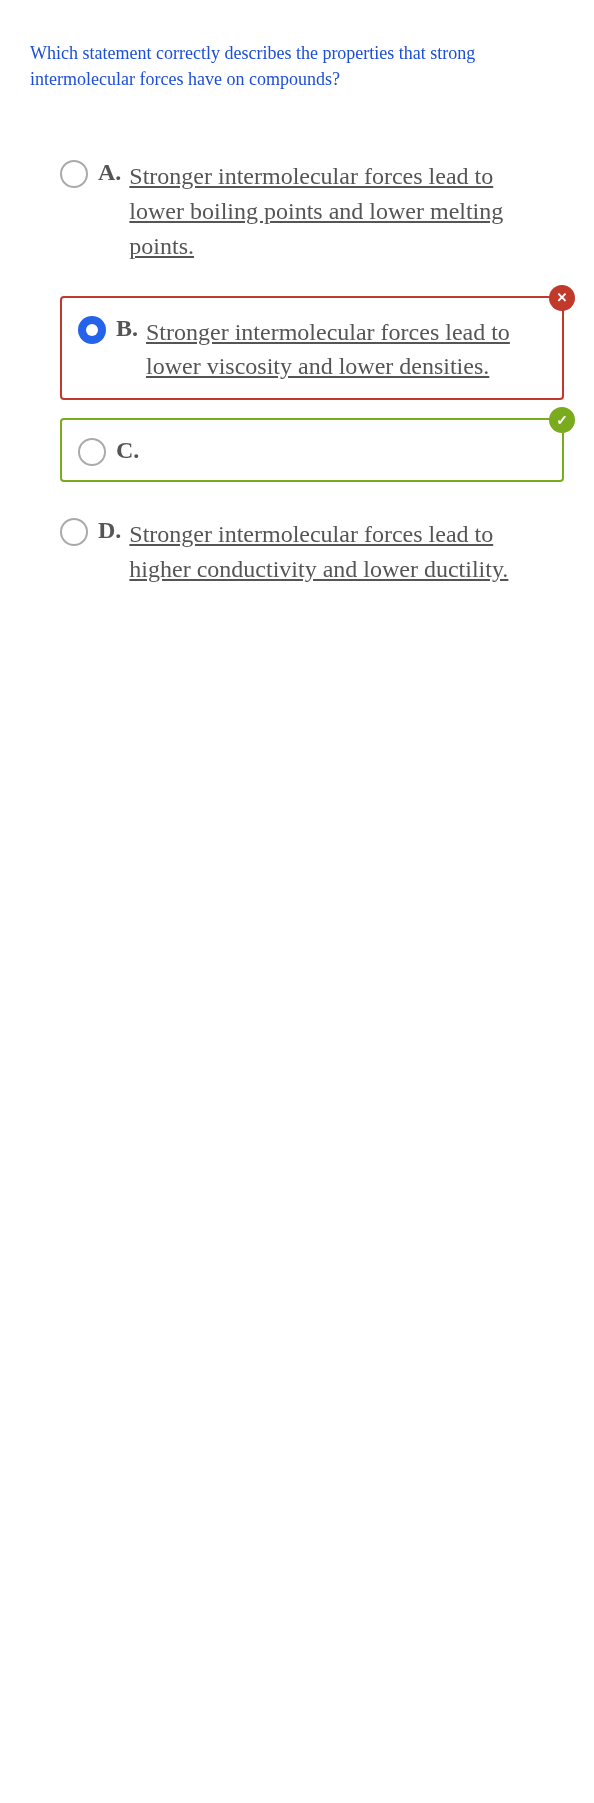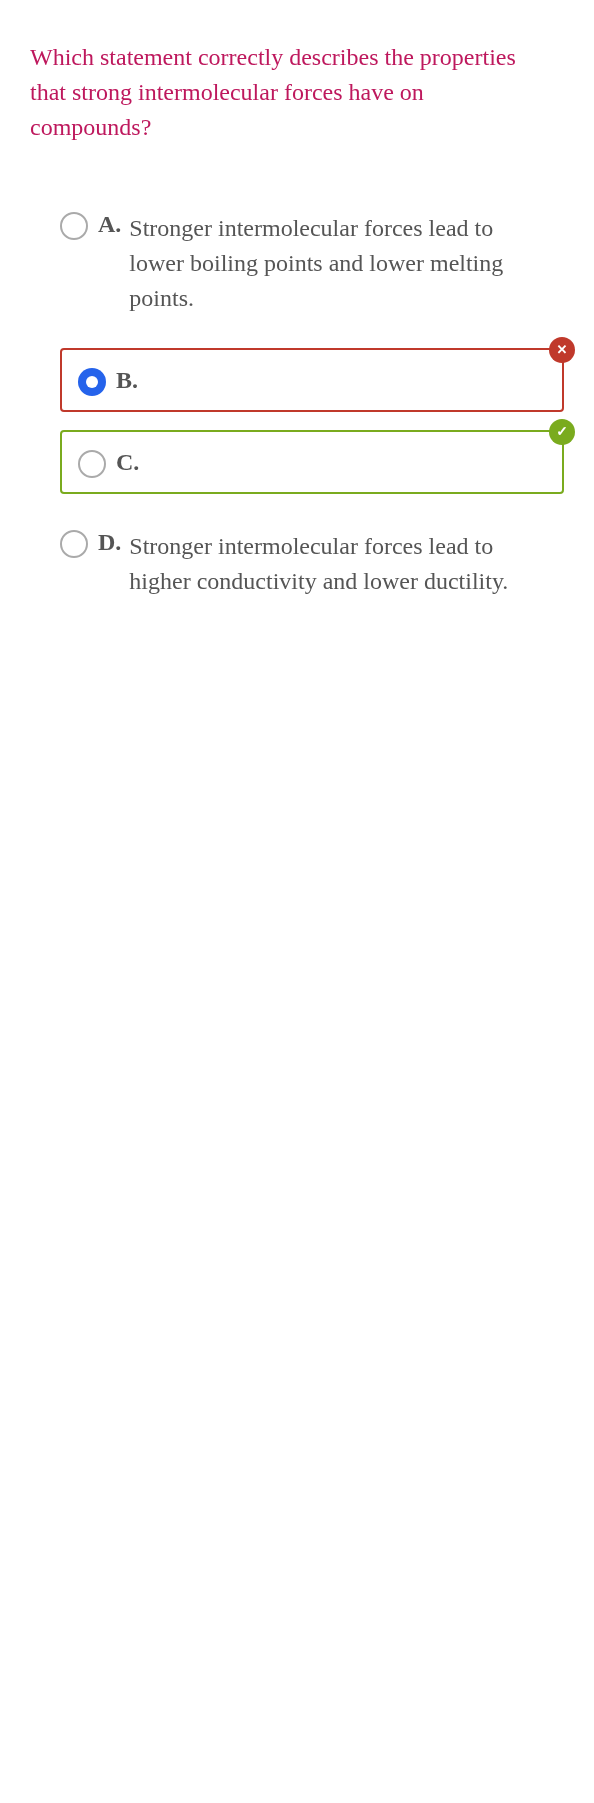--- a/index.html
+++ b/index.html
@@ -10,23 +10,23 @@
 
     body {
       width: 594px;
       min-height: 1803px;
       background: #ffffff;
       font-family: Georgia, 'Times New Roman', serif;
       padding: 40px 30px;
     }
 
     .question-text {
-      font-size: 24px;
+      font-size: 18px;
       line-height: 1.45;
-      color: #be185d;
+      color: #1d4ed8;
       margin-bottom: 50px;
       max-width: 520px;
     }
 
     .options-container {
       display: flex;
       flex-direction: column;
       gap: 18px;
       padding-left: 30px;
     }
@@ -89,20 +89,21 @@
       margin-right: 8px;
       margin-top: 3px;
       flex-shrink: 0;
     }
 
     .option-text {
       font-size: 24px;
       color: #555555;
       line-height: 1.45;
       margin-top: 3px;
+      text-decoration: underline;
     }
 
     .badge {
       position: absolute;
       top: -13px;
       right: -13px;
       width: 26px;
       height: 26px;
       border-radius: 50%;
       display: flex;
@@ -141,20 +142,21 @@
 
     <div class="option-item plain">
       <div class="radio-circle"></div>
       <span class="option-label">A.</span>
       <span class="option-text">Stronger intermolecular forces lead to lower boiling points and lower melting points.</span>
     </div>
 
     <div class="option-item highlighted-wrong">
       <div class="radio-circle selected-blue"></div>
       <span class="option-label">B.</span>
+      <span class="option-text">Stronger intermolecular forces lead to lower viscosity and lower densities.</span>
       <div class="badge badge-wrong"></div>
     </div>
 
     <div class="option-item highlighted-correct">
       <div class="radio-circle"></div>
       <span class="option-label">C.</span>
       <div class="badge badge-correct"></div>
     </div>
 
     <div class="option-item plain">

